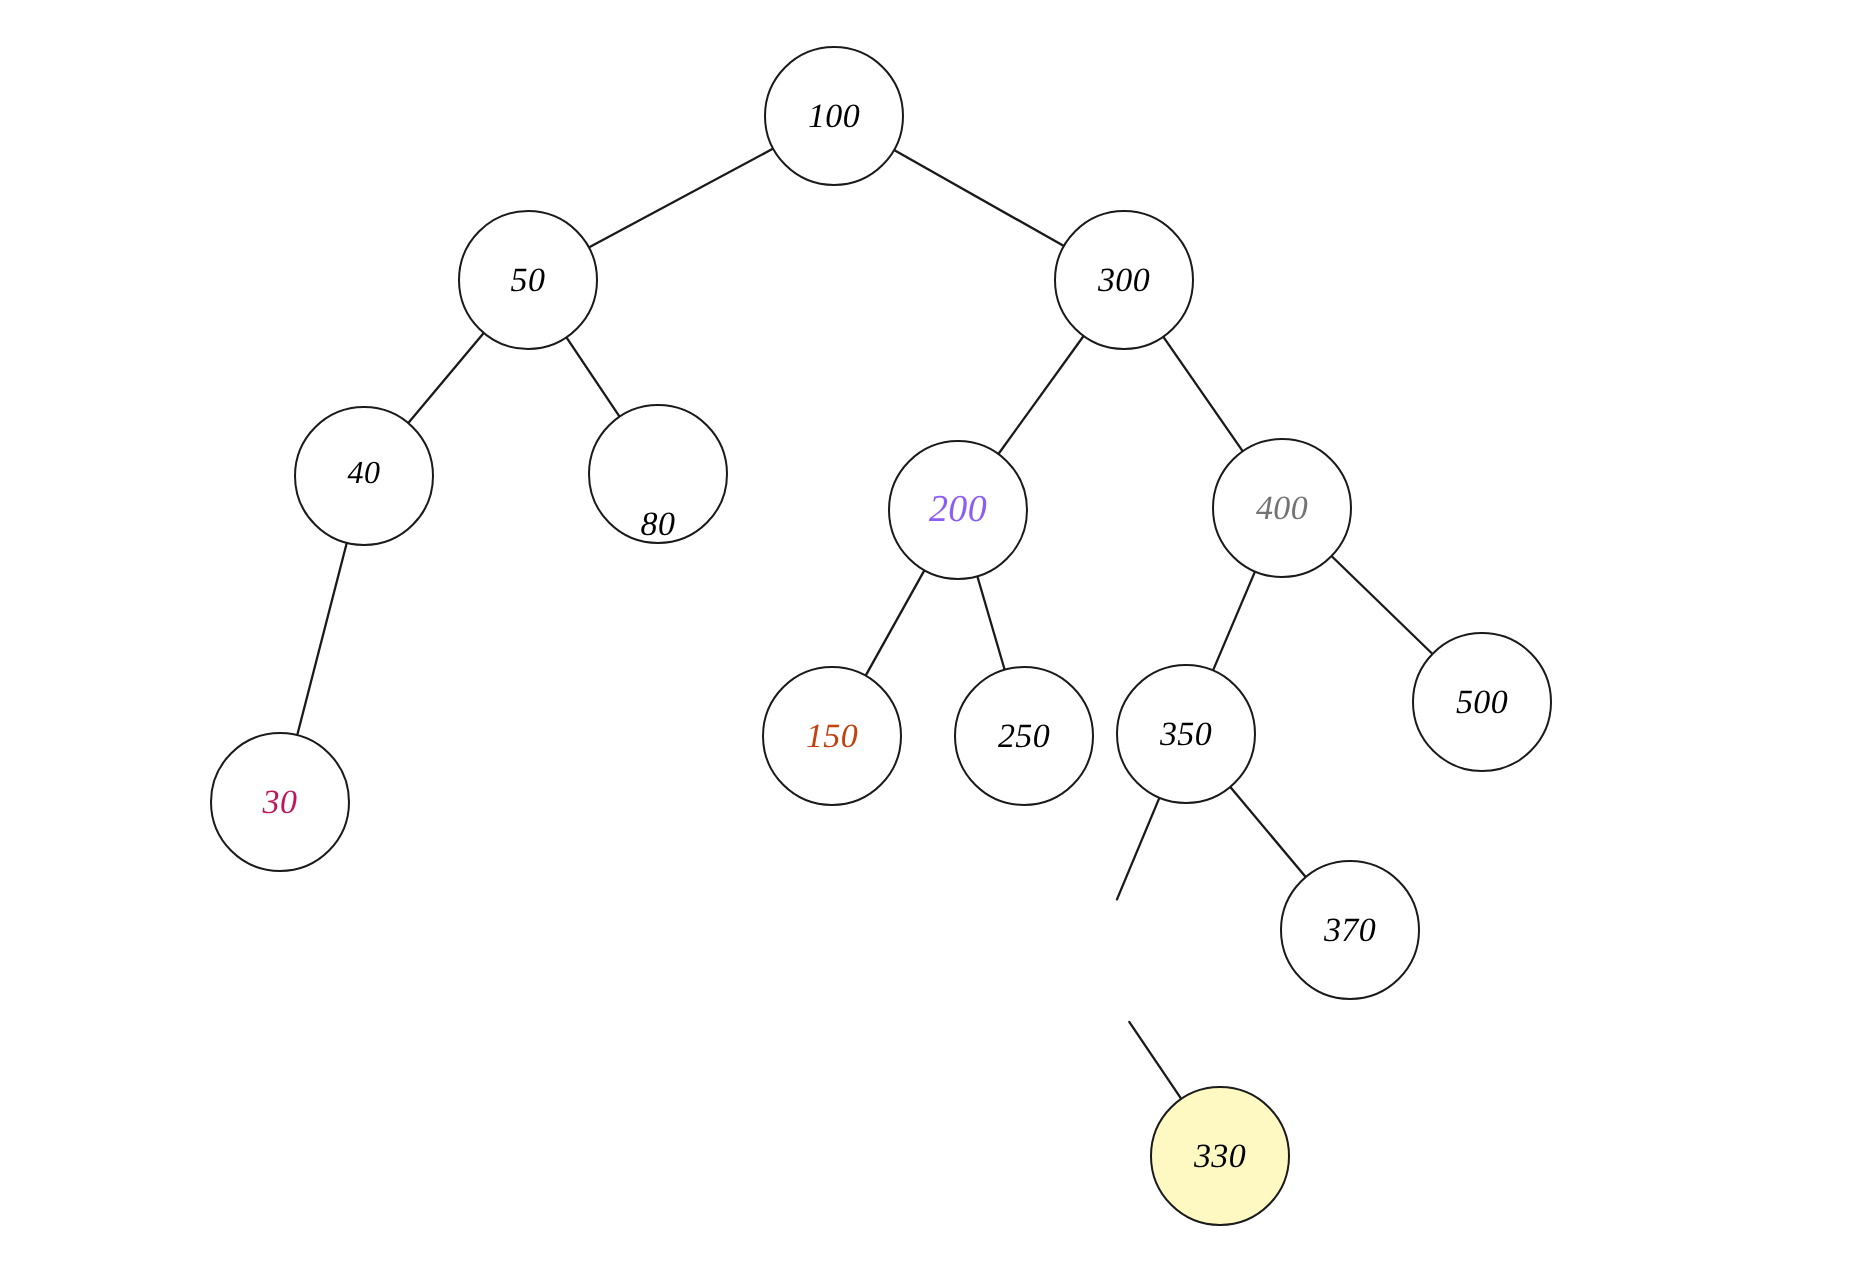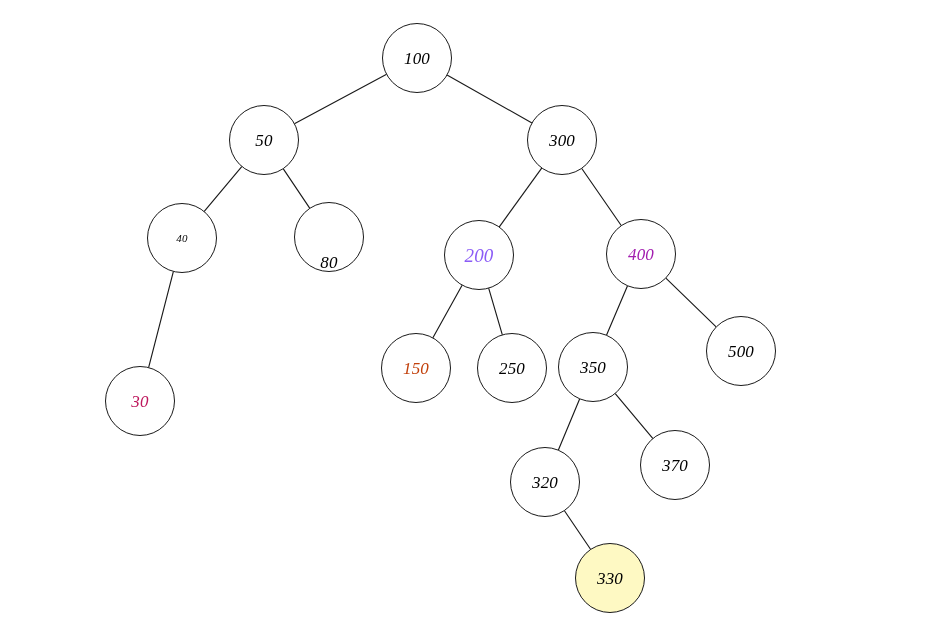--- a/index.html
+++ b/index.html
@@ -81,50 +81,47 @@
   <div id="node-layer">
       <div class="node" style="left: 382px; top: 23px; width: 70px; height: 70px; font-size: 17px; border-color: rgb(26, 26, 26); background: rgb(255, 255, 255); color: rgb(0, 0, 0);">
         <span class="node-label">100</span>
       </div>
       <div class="node" style="left: 229px; top: 105px; width: 70px; height: 70px; font-size: 17px; border-color: rgb(26, 26, 26); background: rgb(255, 255, 255); color: rgb(0, 0, 0);">
         <span class="node-label">50</span>
       </div>
       <div class="node" style="left: 527px; top: 105px; width: 70px; height: 70px; font-size: 17px; border-color: rgb(26, 26, 26); background: rgb(255, 255, 255); color: rgb(0, 0, 0);">
         <span class="node-label">300</span>
       </div>
-      <div class="node" style="left: 147px; top: 203px; width: 70px; height: 70px; font-size: 11px; border-color: rgb(26, 26, 26); background: rgb(255, 255, 255); color: rgb(0, 0, 0);">
+      <div class="node" style="left: 147px; top: 203px; width: 70px; height: 70px; font-size: 16px; border-color: rgb(26, 26, 26); background: rgb(255, 255, 255); color: rgb(0, 0, 0);">
         <span class="node-label">40</span>
       </div>
       <div class="node" style="left: 294px; top: 202px; width: 70px; height: 70px; font-size: 17px; border-color: rgb(26, 26, 26); background: rgb(255, 255, 255); color: rgb(0, 0, 0); align-items: flex-end;">
         <span class="node-label">80</span>
       </div>
       <div class="node" style="left: 444px; top: 220px; width: 70px; height: 70px; font-size: 19px; border-color: rgb(26, 26, 26); background: rgb(255, 255, 255); color: #8b5cf6;">
         <span class="node-label">200</span>
       </div>
-      <div class="node" style="left: 606px; top: 219px; width: 70px; height: 70px; font-size: 17px; border-color: rgb(26, 26, 26); background: rgb(255, 255, 255); color: #a21caf;">
+      <div class="node" style="left: 606px; top: 219px; width: 70px; height: 70px; font-size: 17px; border-color: rgb(26, 26, 26); background: rgb(255, 255, 255); color: #737373;">
         <span class="node-label">400</span>
       </div>
       <div class="node" style="left: 105px; top: 366px; width: 70px; height: 70px; font-size: 17px; border-color: rgb(26, 26, 26); background: rgb(255, 255, 255); color: #be185d;">
         <span class="node-label">30</span>
       </div>
       <div class="node" style="left: 381px; top: 333px; width: 70px; height: 70px; font-size: 17px; border-color: rgb(26, 26, 26); background: rgb(255, 255, 255); color: #c2410c;">
         <span class="node-label">150</span>
       </div>
       <div class="node" style="left: 477px; top: 333px; width: 70px; height: 70px; font-size: 17px; border-color: rgb(26, 26, 26); background: rgb(255, 255, 255); color: rgb(0, 0, 0);">
         <span class="node-label">250</span>
       </div>
       <div class="node" style="left: 558px; top: 332px; width: 70px; height: 70px; font-size: 17px; border-color: rgb(26, 26, 26); background: rgb(255, 255, 255); color: rgb(0, 0, 0);">
         <span class="node-label">350</span>
       </div>
       <div class="node" style="left: 706px; top: 316px; width: 70px; height: 70px; font-size: 17px; border-color: rgb(26, 26, 26); background: rgb(255, 255, 255); color: rgb(0, 0, 0);">
         <span class="node-label">500</span>
       </div>
-      <div class="node" style="left: 510px; top: 447px; width: 70px; height: 70px; font-size: 17px; border-color: rgb(26, 26, 26); background: rgb(255, 255, 255); color: rgb(0, 0, 0);">
-        <span class="node-label">320</span>
-      </div>
       <div class="node" style="left: 640px; top: 430px; width: 70px; height: 70px; font-size: 17px; border-color: rgb(26, 26, 26); background: rgb(255, 255, 255); color: rgb(0, 0, 0);">
         <span class="node-label">370</span>
       </div>
       <div class="node" style="left: 575px; top: 543px; width: 70px; height: 70px; font-size: 17px; border-color: rgb(26, 26, 26); background: #fef9c3; color: rgb(0, 0, 0);">
         <span class="node-label">330</span>
       </div>
     </div>
 </div>
 
 </body></html>

